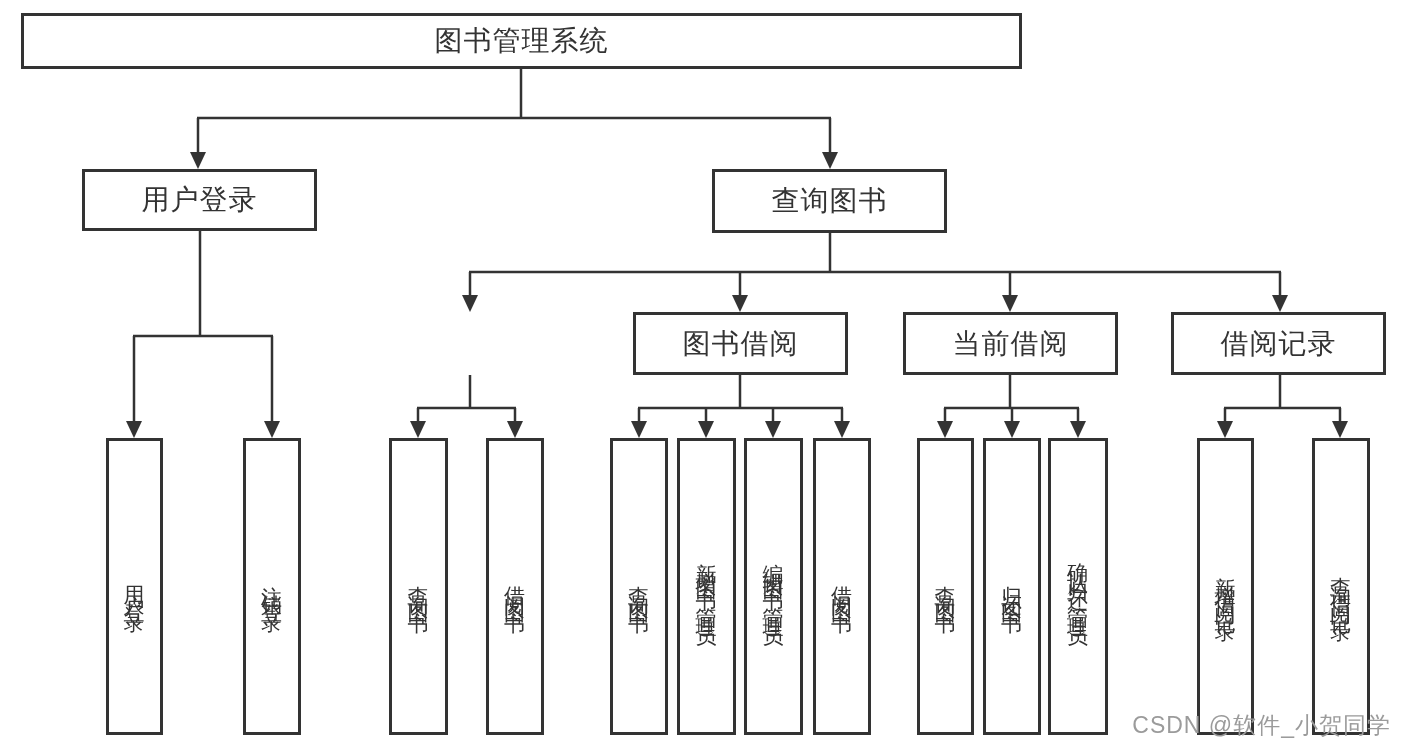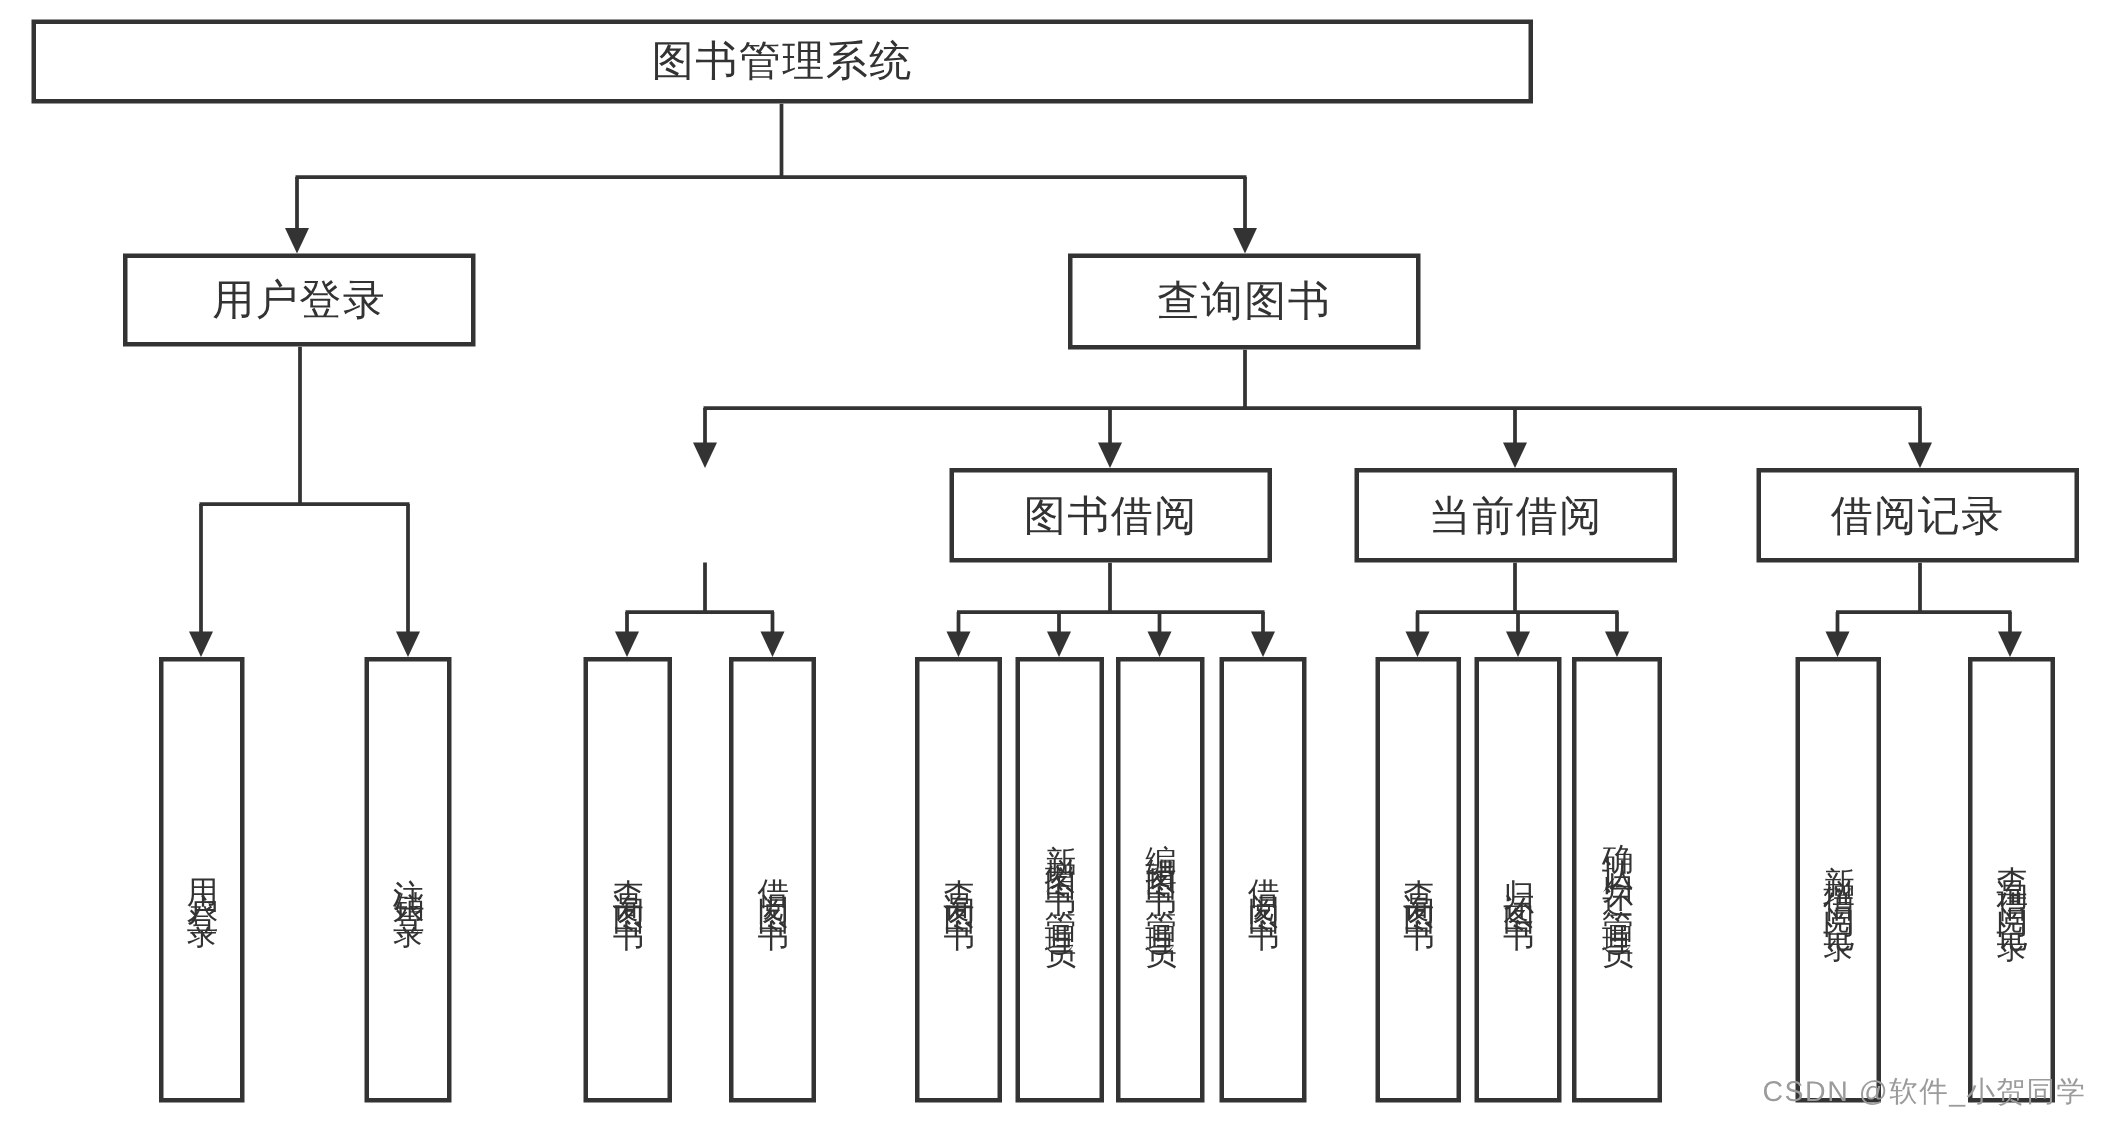--- a/index.html
+++ b/index.html
@@ -33,21 +33,21 @@
     text-orientation: mixed;
     font-size: 21px;
     letter-spacing: 9px;
     line-height: 1;
     white-space: nowrap;
   }
   .watermark {
     position: absolute;
     right: 14px;
     bottom: 6px;
-    font-size: 19px;
+    font-size: 23px;
     color: #9b9b9b;
     letter-spacing: 1px;
     z-index: 2;
   }
 </style>
 </head>
 <body>
 
 <div id="stage">
 

